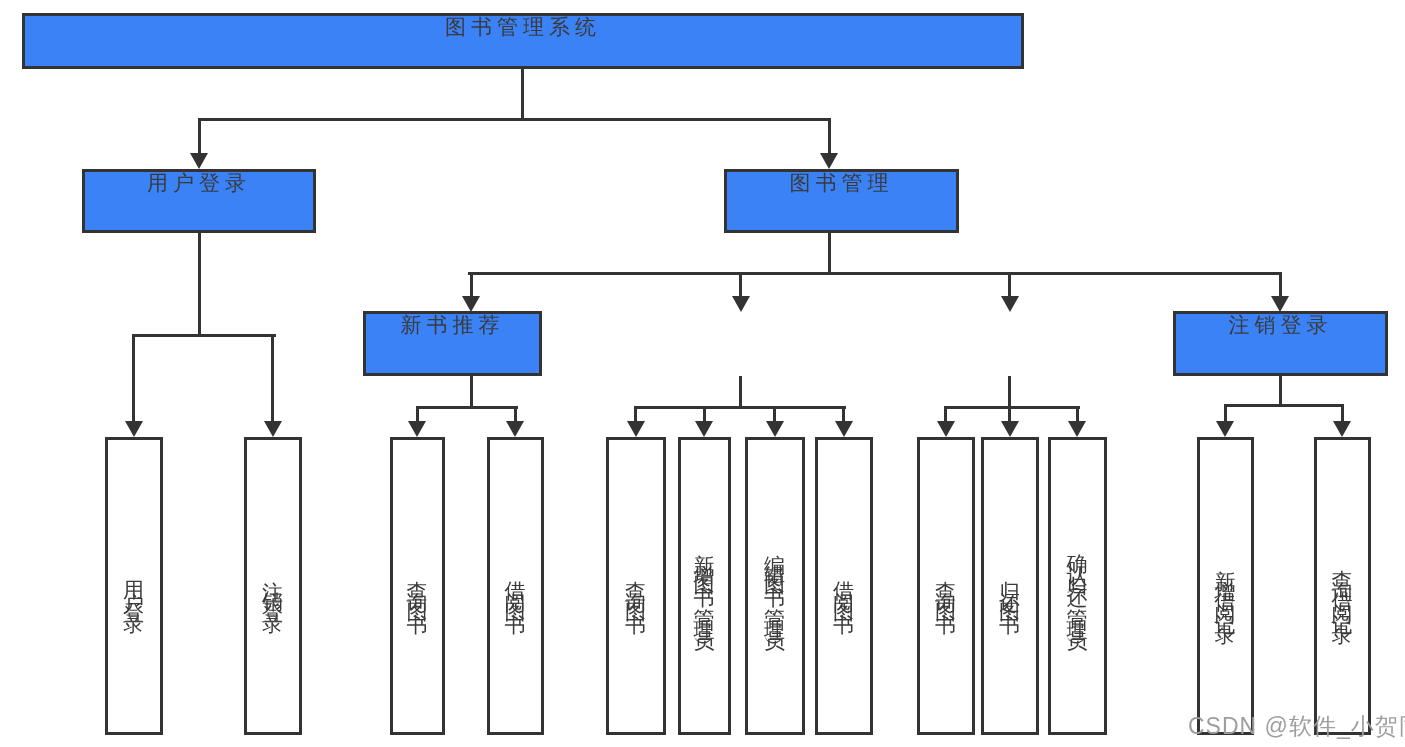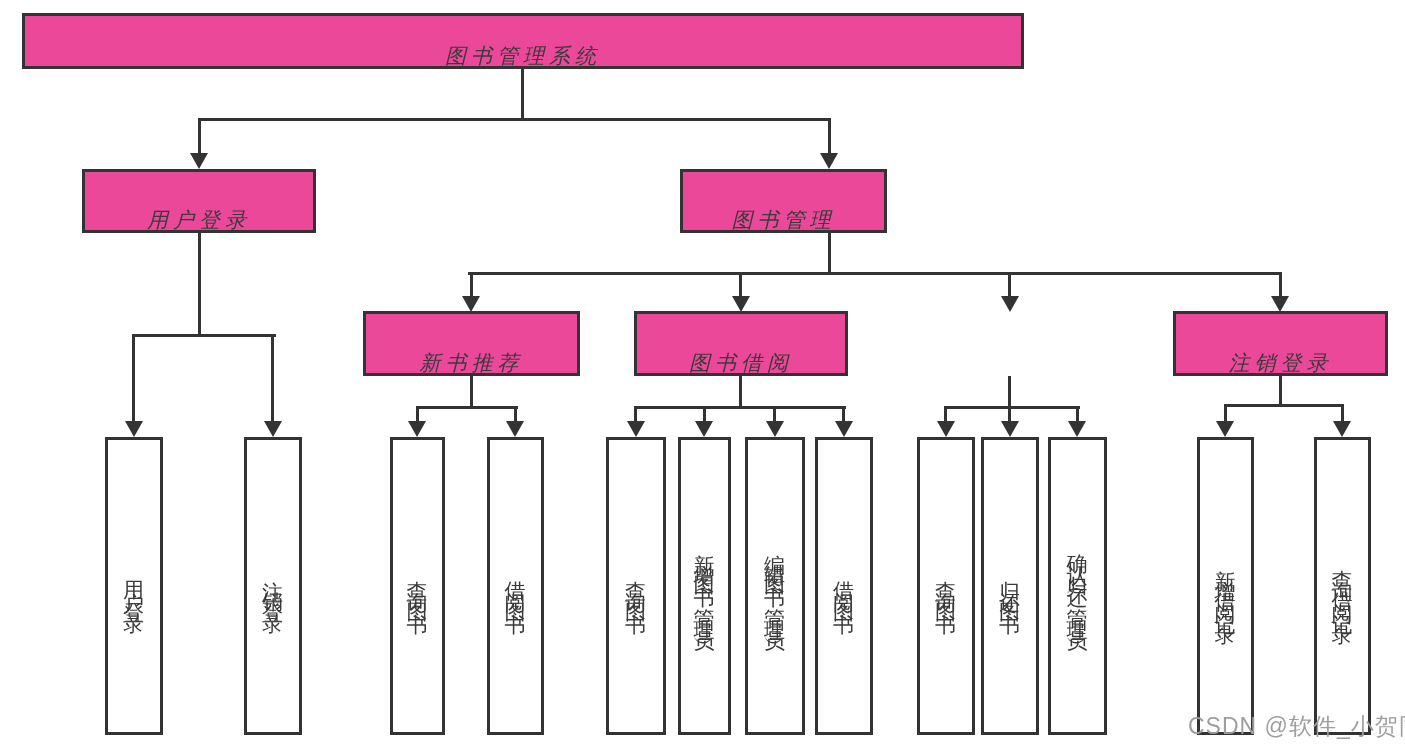--- a/index.html
+++ b/index.html
@@ -8,26 +8,25 @@
     --wm:#9e9e9e;
     --bg:#ffffff;
   }
   html,body{margin:0;padding:0;background:var(--bg);}
   .canvas{
     position:relative;width:1405px;height:747px;background:var(--bg);
     font-family:"Liberation Sans","DejaVu Sans",sans-serif;
     overflow:hidden;
   }
   .hbox{
-    position:absolute;box-sizing:border-box;background:#ec4899;
+    position:absolute;box-sizing:border-box;background:#3b82f6;
     border:3px solid var(--line);
-    display:flex;align-items:flex-end;justify-content:center;
+    display:flex;align-items:flex-start;justify-content:center;
     font-size:21px;color:var(--text);letter-spacing:5px;line-height:1;
     white-space:nowrap;
-    font-style:italic;
   }
   .vbox{
     position:absolute;box-sizing:border-box;background:#fff;
     border:3px solid var(--line);
     display:flex;align-items:center;justify-content:center;
     font-size:21px;color:var(--text);
   }
   .vbox span{
     writing-mode:vertical-rl;
     text-orientation:mixed;
@@ -59,21 +58,21 @@
   <div class="ln" style="left:521px;top:69px;width:3px;height:52px"></div>
   <div class="ln" style="left:198px;top:118px;width:633px;height:3px"></div>
   <div class="ln" style="left:198px;top:118px;width:3px;height:37px"></div>
   <div class="ln" style="left:828px;top:118px;width:3px;height:37px"></div>
   <div class="arr" style="left:190px;top:153px"></div>
   <div class="arr" style="left:820px;top:153px"></div>
 
   <div class="hbox" style="left:82px;top:169px;width:234px;height:64px">
     <span>用户登录</span>
   </div>
-  <div class="hbox" style="left:680px;top:169px;width:207px;height:64px">
+  <div class="hbox" style="left:724px;top:169px;width:235px;height:64px">
     <span>图书管理</span>
   </div>
 
   <div class="ln" style="left:198px;top:233px;width:3px;height:104px"></div>
   <div class="ln" style="left:132px;top:334px;width:144px;height:3px"></div>
   <div class="ln" style="left:132px;top:334px;width:3px;height:88px"></div>
   <div class="ln" style="left:271px;top:334px;width:3px;height:88px"></div>
   <div class="arr" style="left:125px;top:421px"></div>
   <div class="arr" style="left:264px;top:421px"></div>
 
@@ -81,25 +80,22 @@
   <div class="ln" style="left:468px;top:272px;width:814px;height:3px"></div>
   <div class="ln" style="left:470px;top:272px;width:3px;height:26px"></div>
   <div class="ln" style="left:739px;top:272px;width:3px;height:26px"></div>
   <div class="ln" style="left:1008px;top:272px;width:3px;height:26px"></div>
   <div class="ln" style="left:1279px;top:272px;width:3px;height:26px"></div>
   <div class="arr" style="left:462px;top:296px"></div>
   <div class="arr" style="left:732px;top:296px"></div>
   <div class="arr" style="left:1001px;top:296px"></div>
   <div class="arr" style="left:1271px;top:296px"></div>
 
-  <div class="hbox" style="left:363px;top:311px;width:217px;height:65px">
+  <div class="hbox" style="left:363px;top:311px;width:179px;height:65px">
     <span>新书推荐</span>
-  </div>
-  <div class="hbox" style="left:634px;top:311px;width:214px;height:65px">
-    <span>图书借阅</span>
   </div>
   <div class="hbox" style="left:1173px;top:311px;width:215px;height:65px">
     <span>注销登录</span>
   </div>
 
   <div class="ln" style="left:470px;top:376px;width:3px;height:33px"></div>
   <div class="ln" style="left:416px;top:406px;width:102px;height:3px"></div>
   <div class="ln" style="left:416px;top:406px;width:3px;height:17px"></div>
   <div class="ln" style="left:514px;top:406px;width:3px;height:17px"></div>
   <div class="arr" style="left:408px;top:421px"></div>

